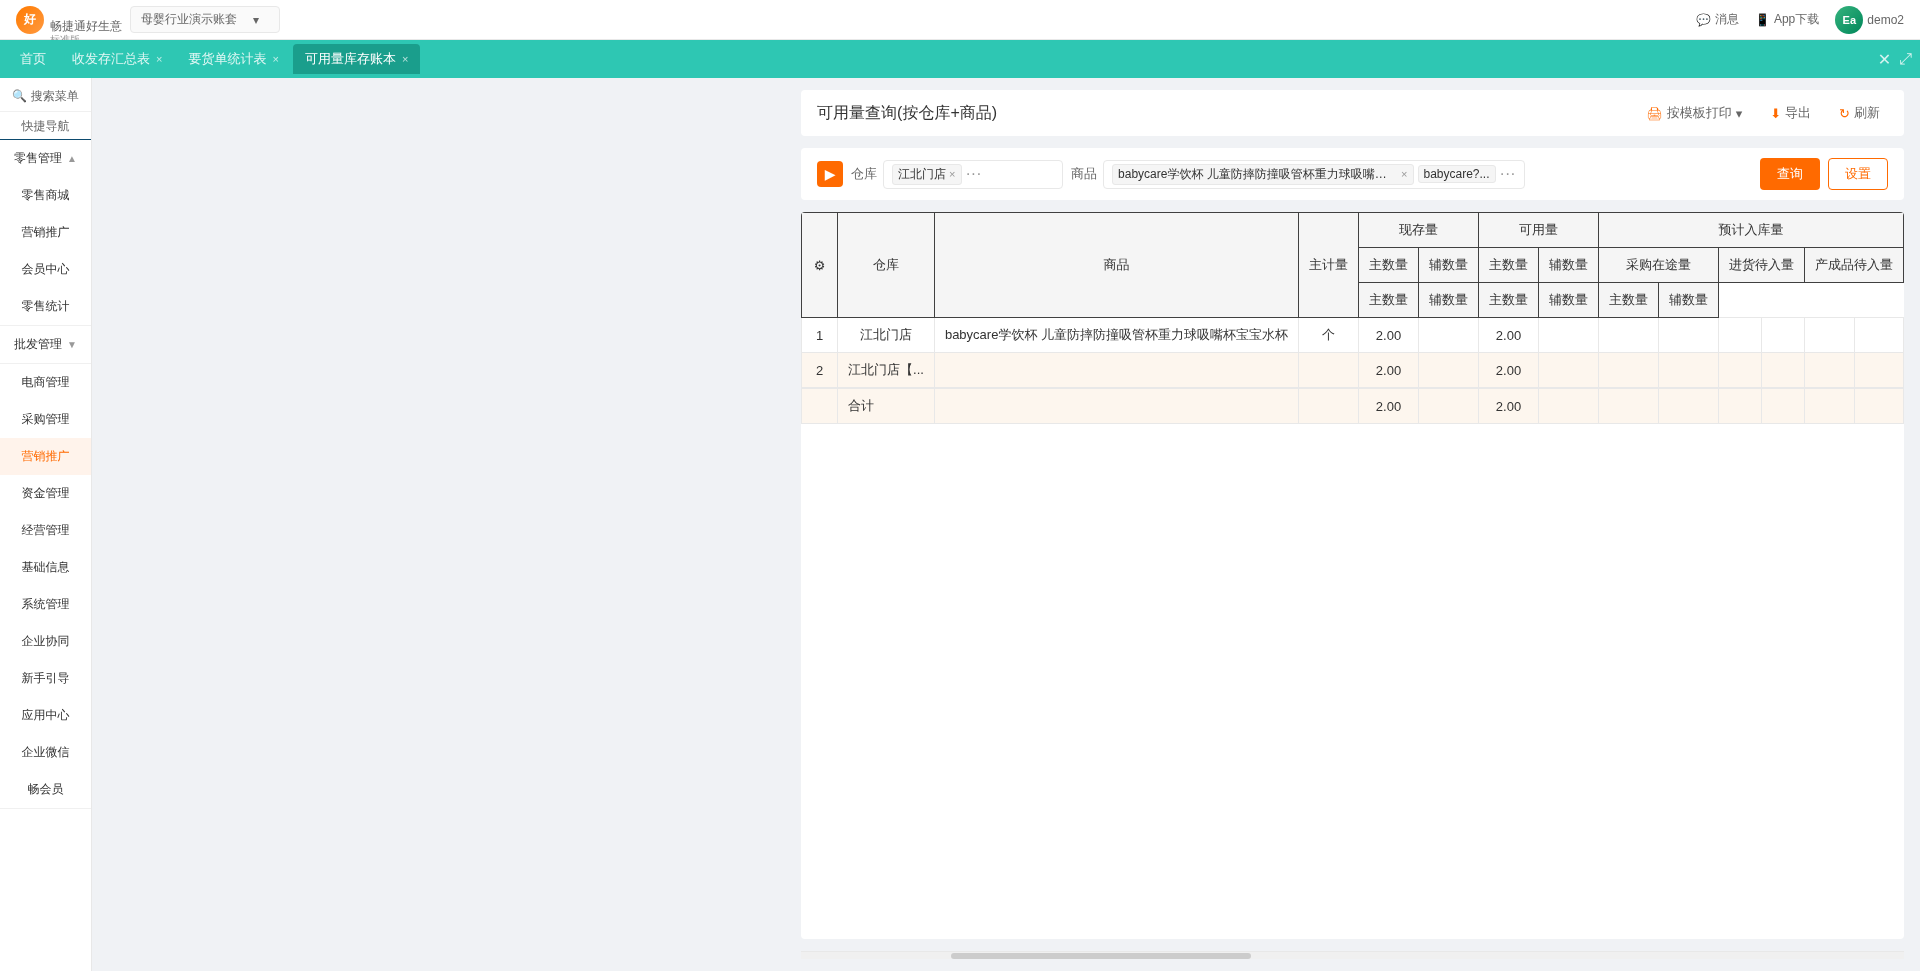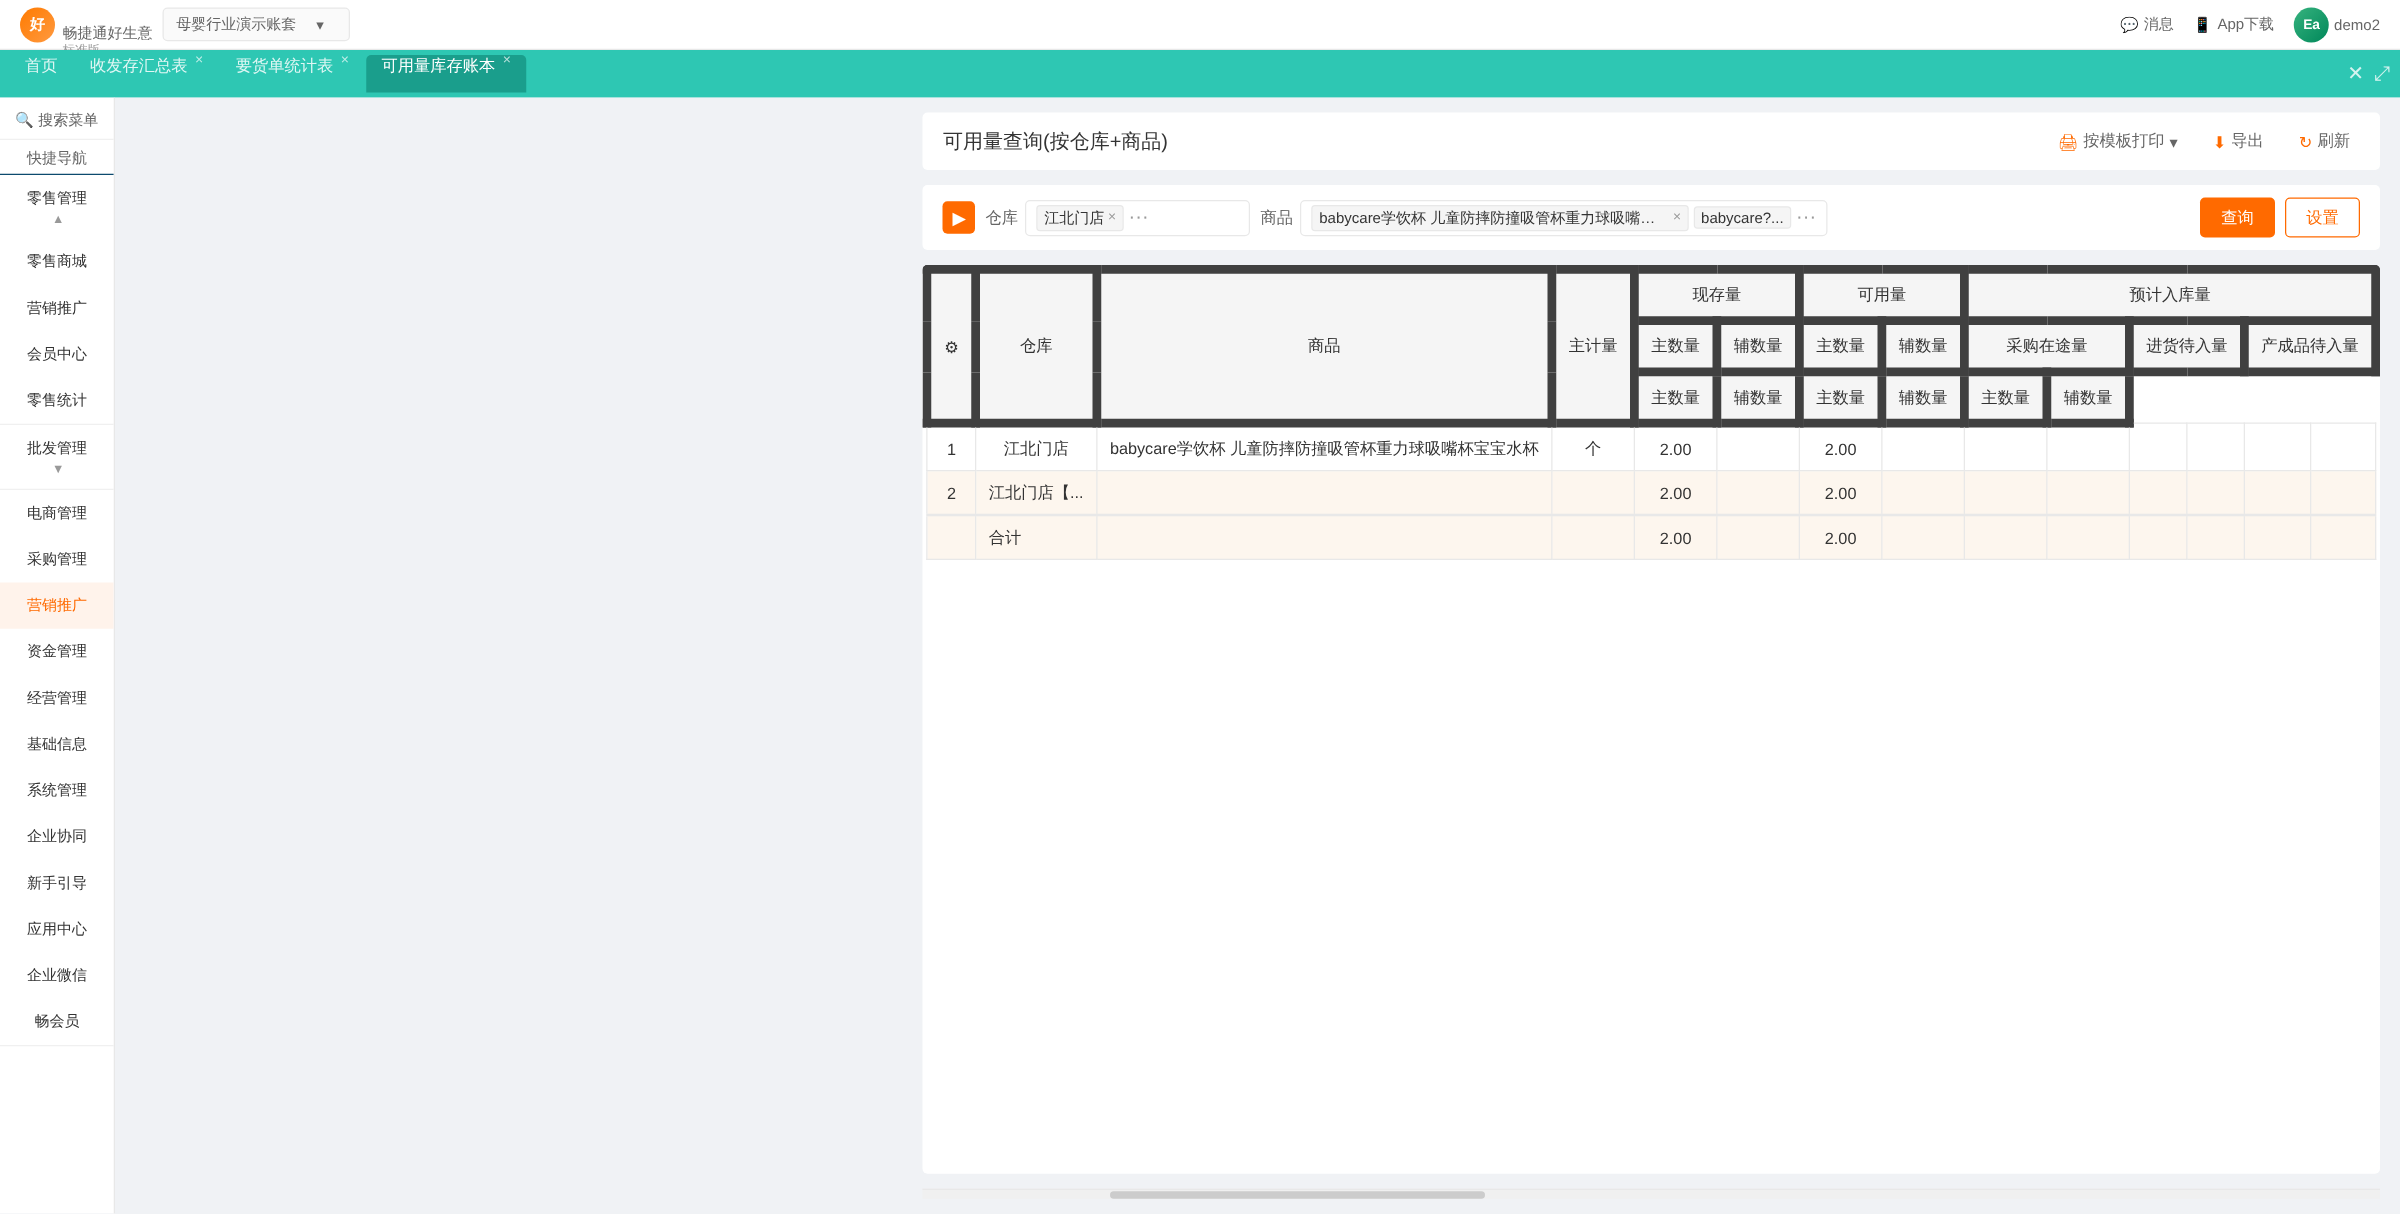--- a/index.html
+++ b/index.html
@@ -86,28 +86,27 @@
       display: flex;
       align-items: center;
       padding: 0 8px;
       gap: 2px;
       flex-shrink: 0;
     }
     .tab {
       height: 30px;
       padding: 0 12px;
       display: flex;
-      align-items: flex-start;
+      align-items: center;
       gap: 6px;
       border-radius: 4px 4px 0 0;
       cursor: pointer;
       font-size: 13px;
       color: rgba(255,255,255,0.85);
       white-space: nowrap;
-      font-family: Liberation Mono, monospace;
     }
     .tab.active {
       background: #1a9e8c;
       color: #fff;
       font-weight: 500;
     }
     .tab .close-btn {
       font-size: 11px;
       color: rgba(255,255,255,0.7);
       cursor: pointer;
@@ -171,21 +170,21 @@
       display: flex;
       flex-direction: column;
       align-items: center;
       gap: 3px;
     }
     .sidebar-item.active {
       background: #fff3eb;
       color: #ff6a00;
     }
     .sidebar-item.has-arrow {
-      flex-direction: column;
+      flex-direction: row;
       justify-content: center;
       padding: 10px 12px;
     }
     .sidebar-arrow {
       font-size: 10px;
       margin-left: 2px;
       color: #999;
     }
 
     
@@ -332,21 +331,21 @@
       overflow: auto;
       flex: 1;
     }
     table {
       width: 100%;
       border-collapse: collapse;
       font-size: 13px;
     }
     thead tr th {
       background: #f5f5f5;
-      border: 7px solid #404040;
+      border: 1px solid #404040;
       padding: 8px 10px;
       text-align: center;
       font-weight: 500;
       color: #333;
       white-space: nowrap;
     }
     tbody tr td {
       border: 1px solid #e8e8e8;
       padding: 8px 10px;
       text-align: center;

